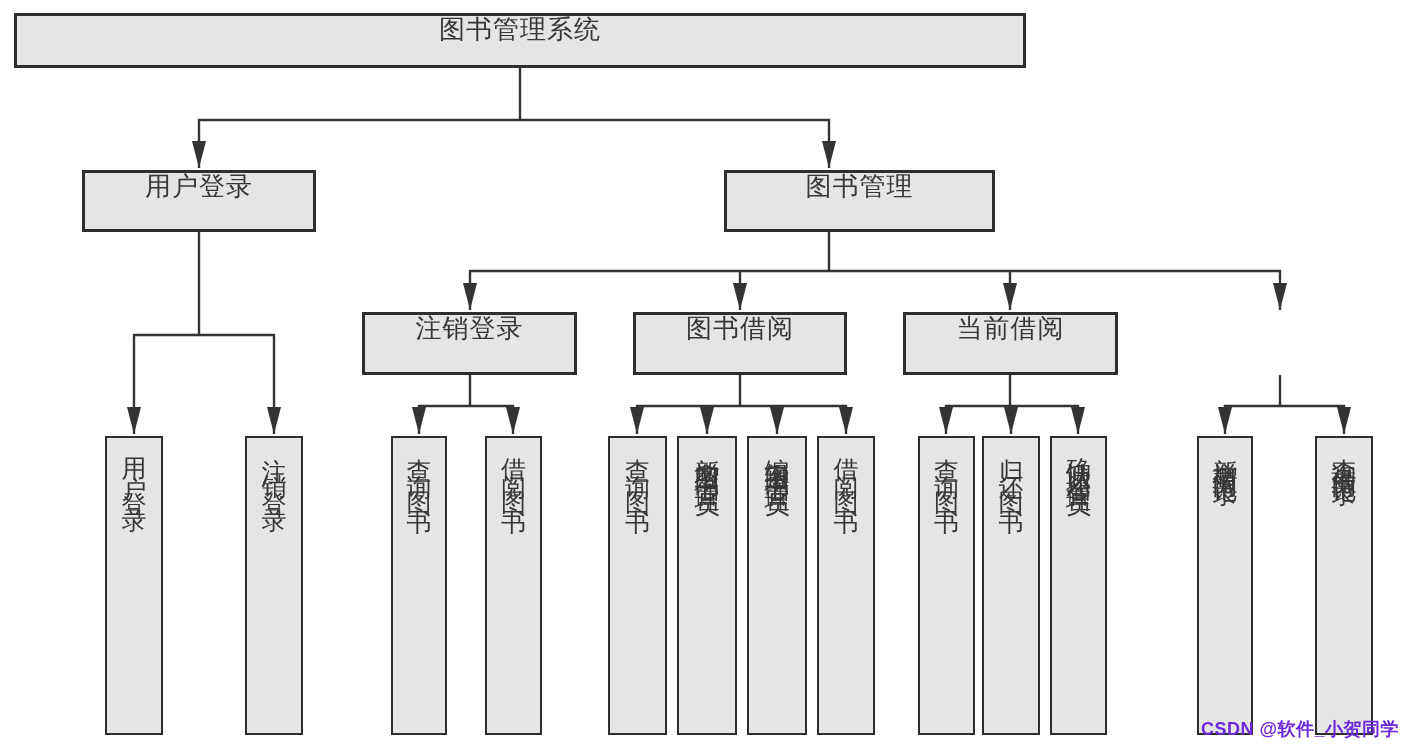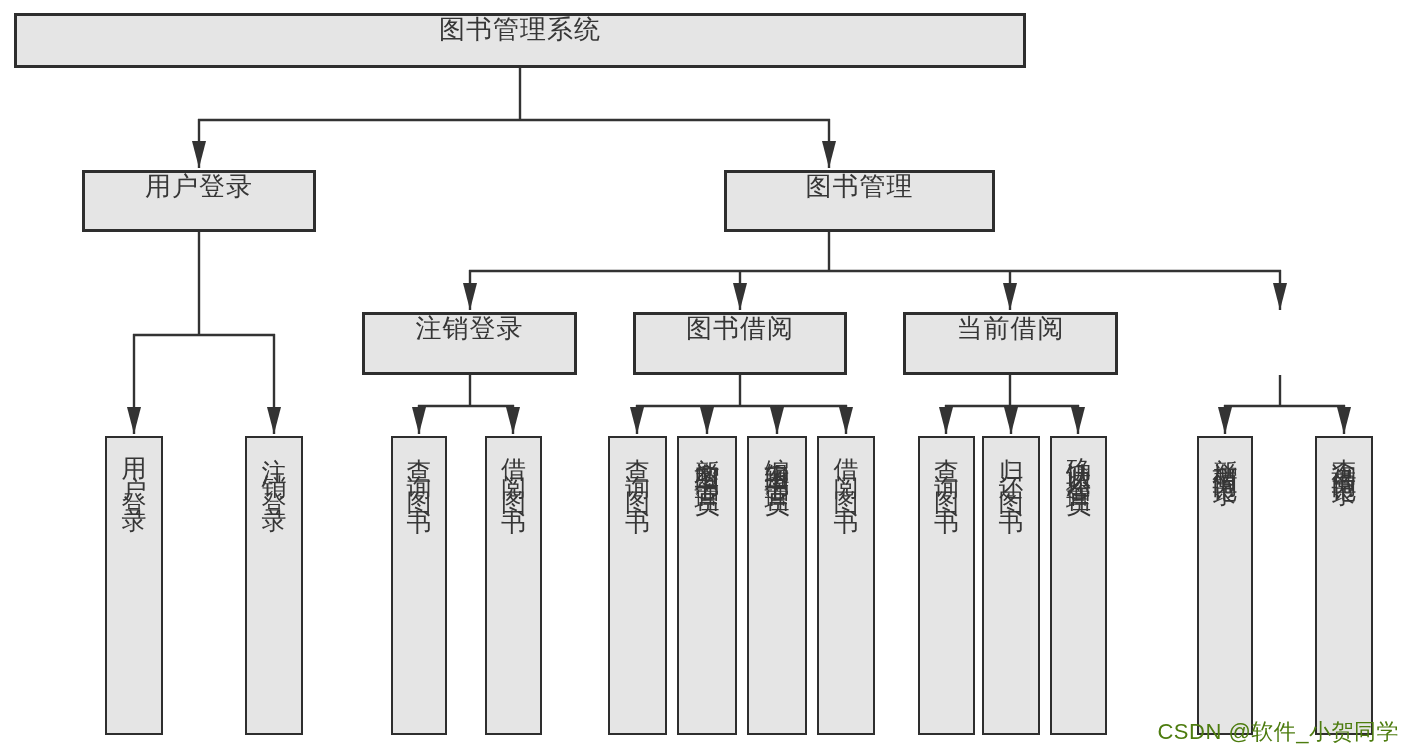--- a/index.html
+++ b/index.html
@@ -49,23 +49,24 @@
     letter-spacing: 5px;
     white-space: nowrap;
   }
   .leaf.wide span {
     letter-spacing: 17px;
   }
   .watermark {
     position: absolute;
     top: 717px;
     right: 6px;
-    color: #4d7c0f;
-    font-size: 22px;
+    color: #6d28d9;
+    font-size: 18px;
     letter-spacing: 0.5px;
+    font-weight: bold;
   }
 </style>
 </head>
 <body>
 
 <div class="stage">
 
   <svg class="connectors" viewBox="0 0 1405 747" xmlns="http://www.w3.org/2000/svg">
     <defs>
       <marker id="arrow" viewBox="0 0 28 16" refX="27" refY="8" markerWidth="28" markerHeight="16" orient="auto" markerUnits="userSpaceOnUse">

